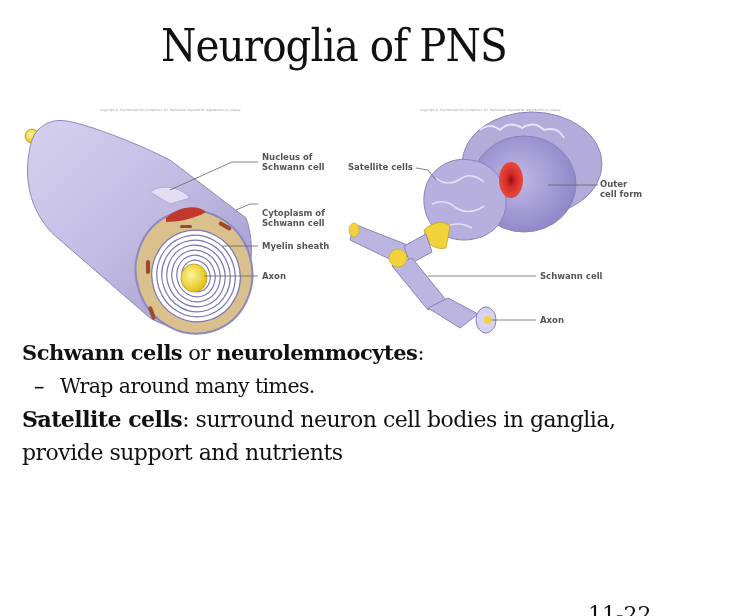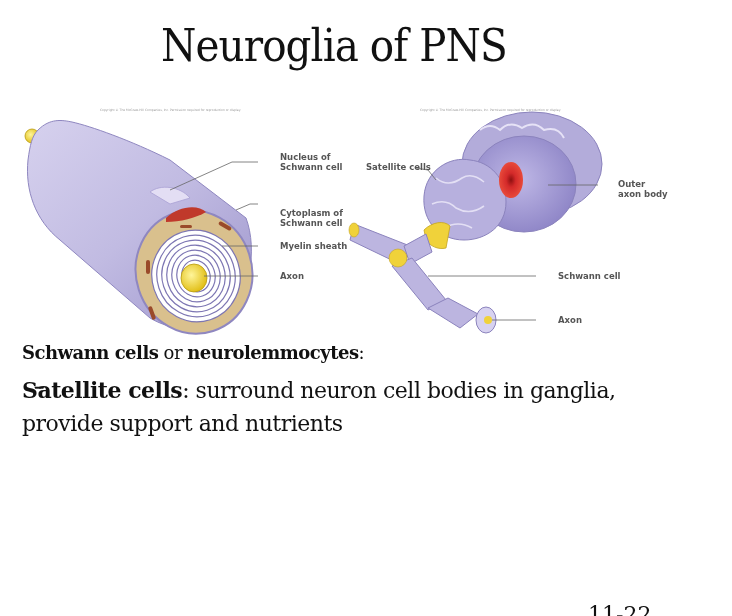--- a/index.html
+++ b/index.html
@@ -19,25 +19,24 @@
     .fig-left { left: 0; top: 100px; width: 340px; height: 240px; }
     .fig-right { left: 340px; top: 100px; width: 330px; height: 240px; }
     .copyright {
       position: absolute; font-size: 3px; color: #999;
       font-family: "DejaVu Sans", sans-serif; white-space: nowrap;
     }
     .label {
       position: absolute; font-family: "DejaVu Sans", sans-serif;
       font-size: 8.5px; font-weight: bold; color: #555; line-height: 10px;
       white-space: nowrap;
-      margin-left: 18px;
     }
     .content { position: absolute; left: 22px; top: 336px; width: 700px; }
     .heading {
-      font-size: 18px; line-height: 34px; margin: 0;
+      font-size: 21px; line-height: 34px; margin: 0;
       letter-spacing: -0.5px;
     }
     .heading b { font-weight: bold; }
     .subs { list-style: none; margin: 0; padding: 0; }
     .subs li {
       position: relative; padding-left: 38px; font-size: 20.5px;
       line-height: 25px; margin-top: 4px; letter-spacing: -0.6px;
     }
     .subs li .dash { position: absolute; left: 12px; top: 0; }
     .heading2 { font-size: 22px; line-height: 33px; margin-top: 2px; letter-spacing: -0.5px; }
@@ -159,33 +158,33 @@
     <g stroke="#666" stroke-width="0.8" fill="none">
       <path d="M76 68 L88 70 L96 80"></path>
       <line x1="208" y1="85" x2="258" y2="85"></line>
       <line x1="88" y1="176" x2="196" y2="176"></line>
       <line x1="152" y1="220" x2="196" y2="220"></line>
     </g>
   </svg>
   <div class="label" style="left:8px;top:62px;">Satellite cells</div>
   <div class="label" style="left:260px;top:79px;">
     <div>Outer</div>
-    <div>axon body</div>
+    <div>cell form</div>
   </div>
   <div class="label" style="left:200px;top:171px;">Schwann cell</div>
   <div class="label" style="left:200px;top:215px;">Axon</div>
 </div>
 
 <div class="content">
   <div class="heading">
     <b>Schwann cells</b><span> or </span><b>neurolemmocytes</b><span>:</span>
   </div>
   <ul class="subs">
     <li><span class="dash">–</span></li>
-    <li><span class="dash">–</span></li>
+    <li><span class="dash">–</span><span>Wrap around many times.</span></li>
     <li style="width:620px;"><span class="dash">–</span></li>
     <li><span class="dash">–</span></li>
   </ul>
   <div class="heading2" style="width:620px;">
     <b>Satellite cells</b><span>: surround neuron cell bodies in ganglia, provide support and nutrients</span>
   </div>
 </div>
 
 <div class="page-num">11-22</div>
 

